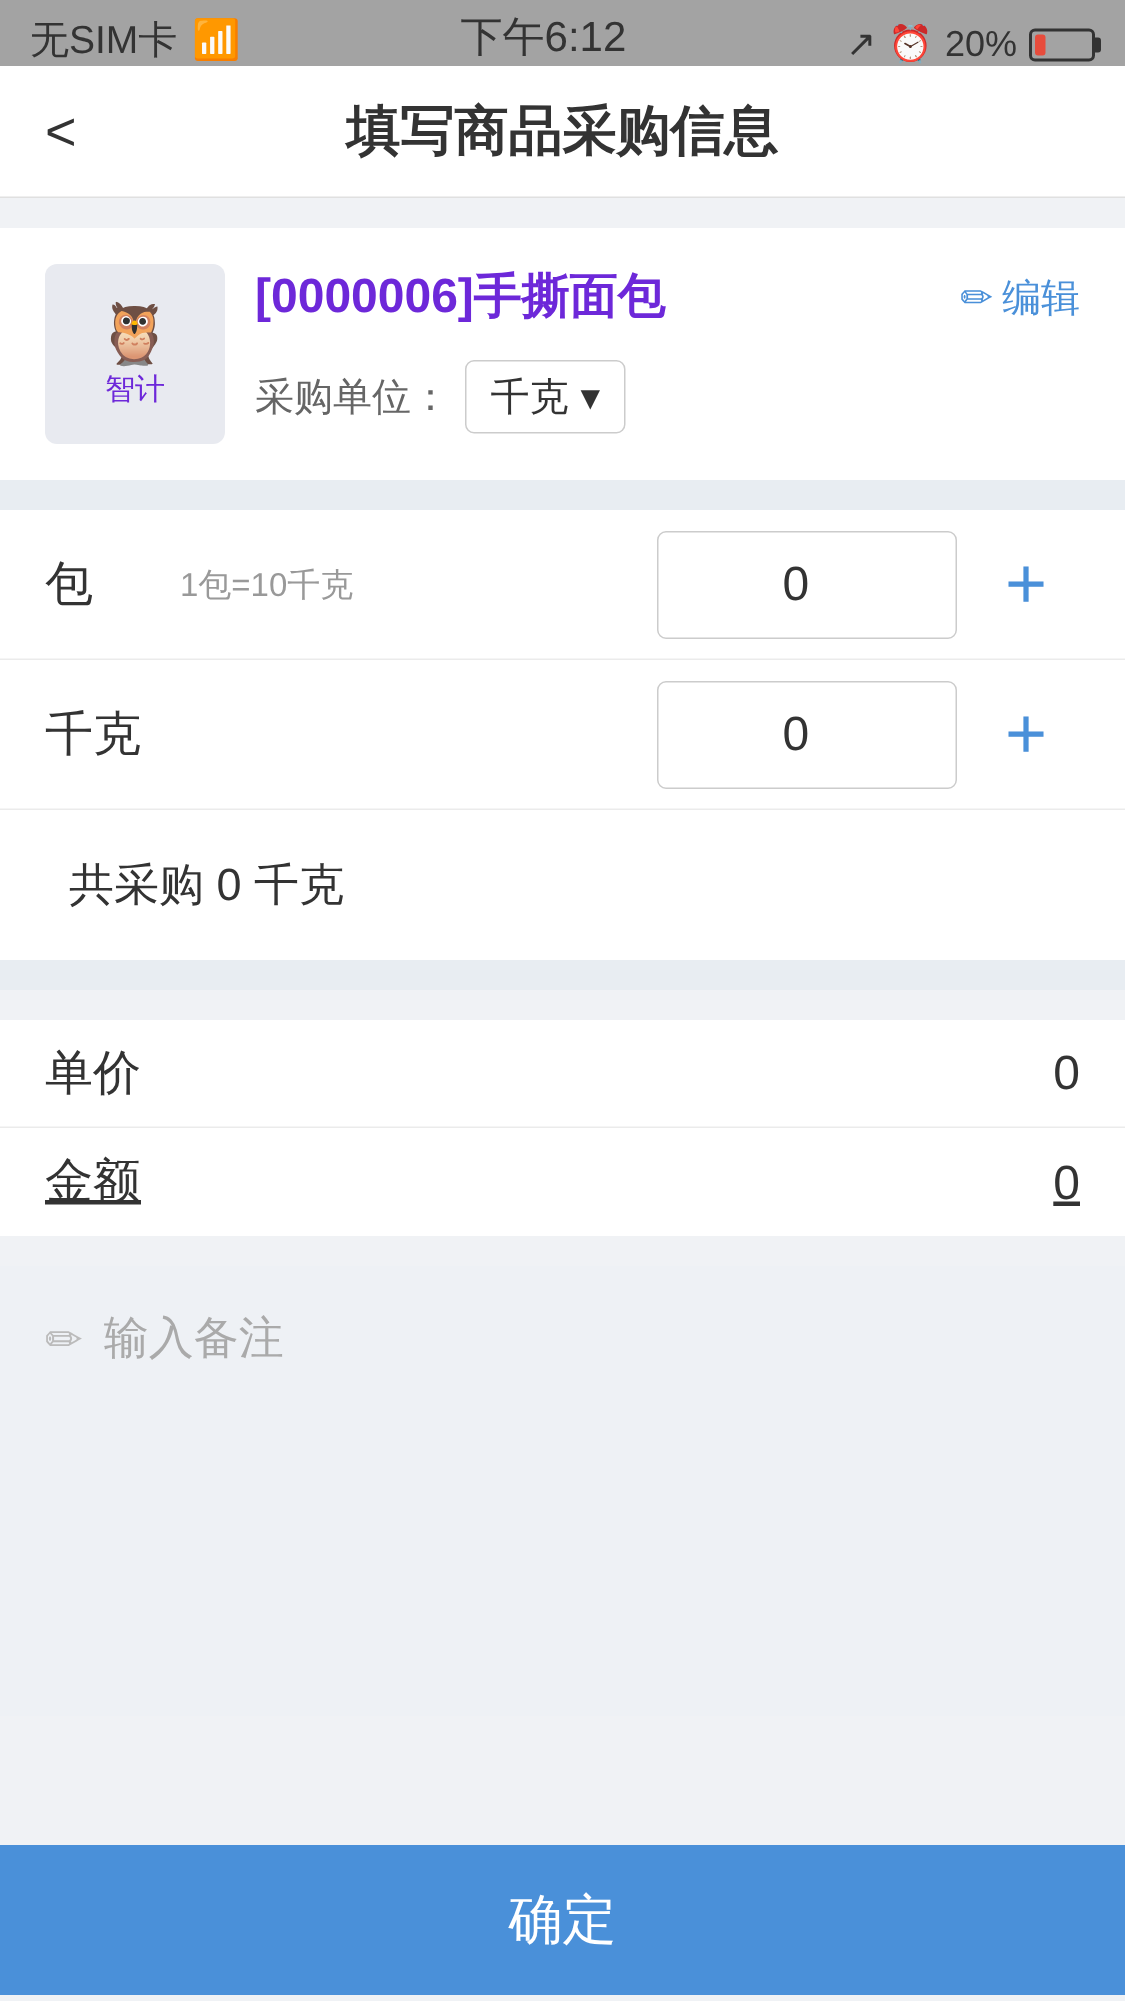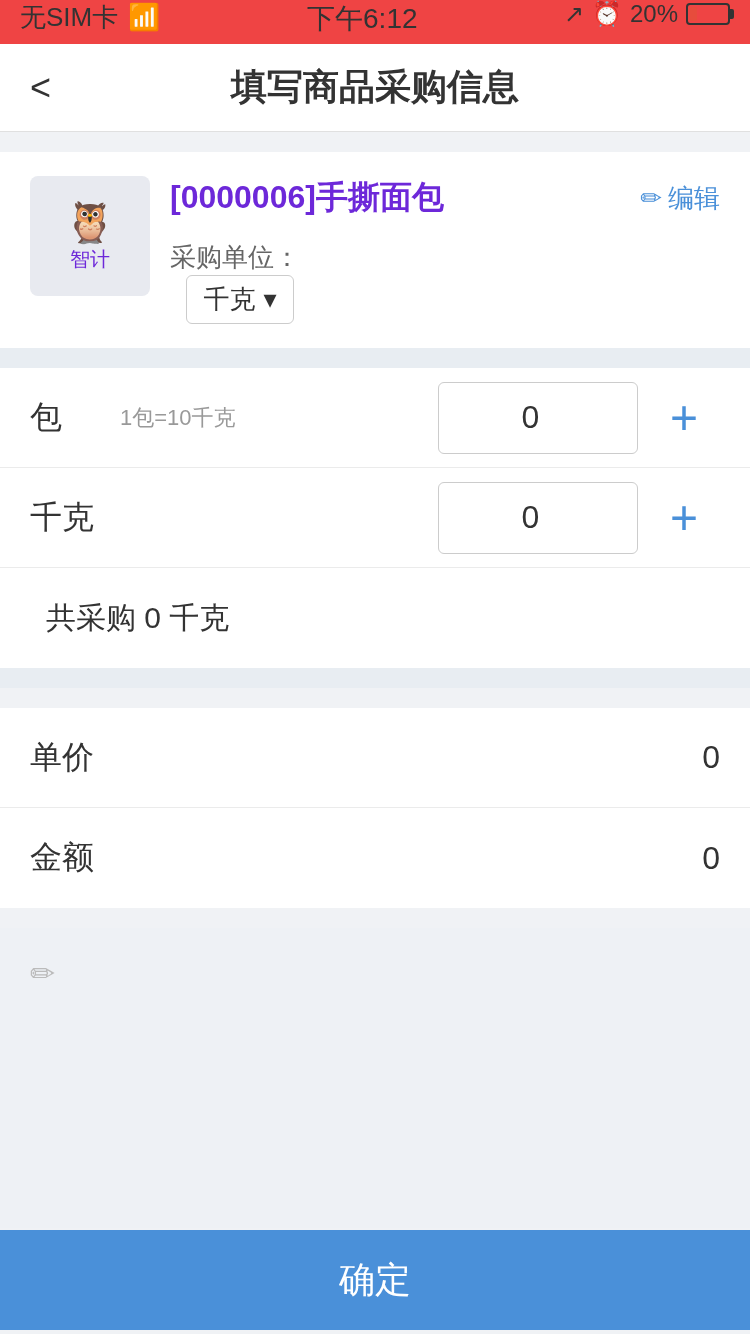--- a/index.html
+++ b/index.html
@@ -9,23 +9,23 @@
       min-height: 1334px;
       font-family: -apple-system, "PingFang SC", "Helvetica Neue", Arial, sans-serif;
       background: #f0f2f5;
       font-size: 28px;
       color: #333;
     }
 
     
     .status-bar {
       height: 44px;
-      background: #ef4444;
-      display: flex;
-      align-items: flex-start;
+      background: #a3a3a3;
+      display: flex;
+      align-items: flex-end;
       justify-content: space-between;
       padding: 0 20px;
       font-size: 26px;
       font-weight: 500;
     }
     .status-left { display: flex; align-items: center; gap: 10px; }
     .status-center { font-size: 28px; font-weight: 400; }
     .status-right { display: flex; align-items: center; gap: 8px; font-size: 24px; }
     .battery-icon {
       width: 44px; height: 22px;
@@ -239,24 +239,24 @@
 
     
     .info-section {
       background: #fff;
       margin-top: 20px;
     }
     .info-row {
       display: flex;
       align-items: center;
       padding: 0 30px;
-      height: 100px;
+      height: 72px;
       border-bottom: 1px solid #ebebeb;
     }
-    .info-row:last-child { border-bottom: none; }
+    .info-row:last-child { border-bottom: none; text-decoration: underline; }
     .info-label {
       font-size: 32px;
       color: #333;
       flex: 1;
     }
     .info-value {
       font-size: 32px;
       color: #333;
     }
 
@@ -334,21 +334,21 @@
   </div>
   <div class="product-info">
     <div class="product-name-row">
       <span class="product-name">[0000006]手撕面包</span>
       <span class="edit-btn">
         <span>✏</span>
         <span>编辑</span>
       </span>
     </div>
     <div class="product-unit-row">
-      <div style="display:flex;align-items:center;flex-direction:column;">
+      <div style="display:flex;align-items:center;">
         <span class="unit-label">采购单位：</span>
         <div class="unit-dropdown">
           <span>千克</span>
           <span>▾</span>
         </div>
       </div>
     </div>
   </div>
 </div>
 
@@ -387,20 +387,21 @@
   </div>
   <div class="info-row">
     <span class="info-label">金额</span>
     <span class="info-value">0</span>
   </div>
 </div>
 
 <div class="remark-section">
   <div class="remark-placeholder">
     <span class="pencil-icon">✏</span>
+    <span>输入备注</span>
   </div>
 </div>
 
 <div class="bottom-spacer"></div>
 
 <div class="confirm-bar">
   <span class="confirm-text">确定</span>
 </div>
 
 </body></html>

